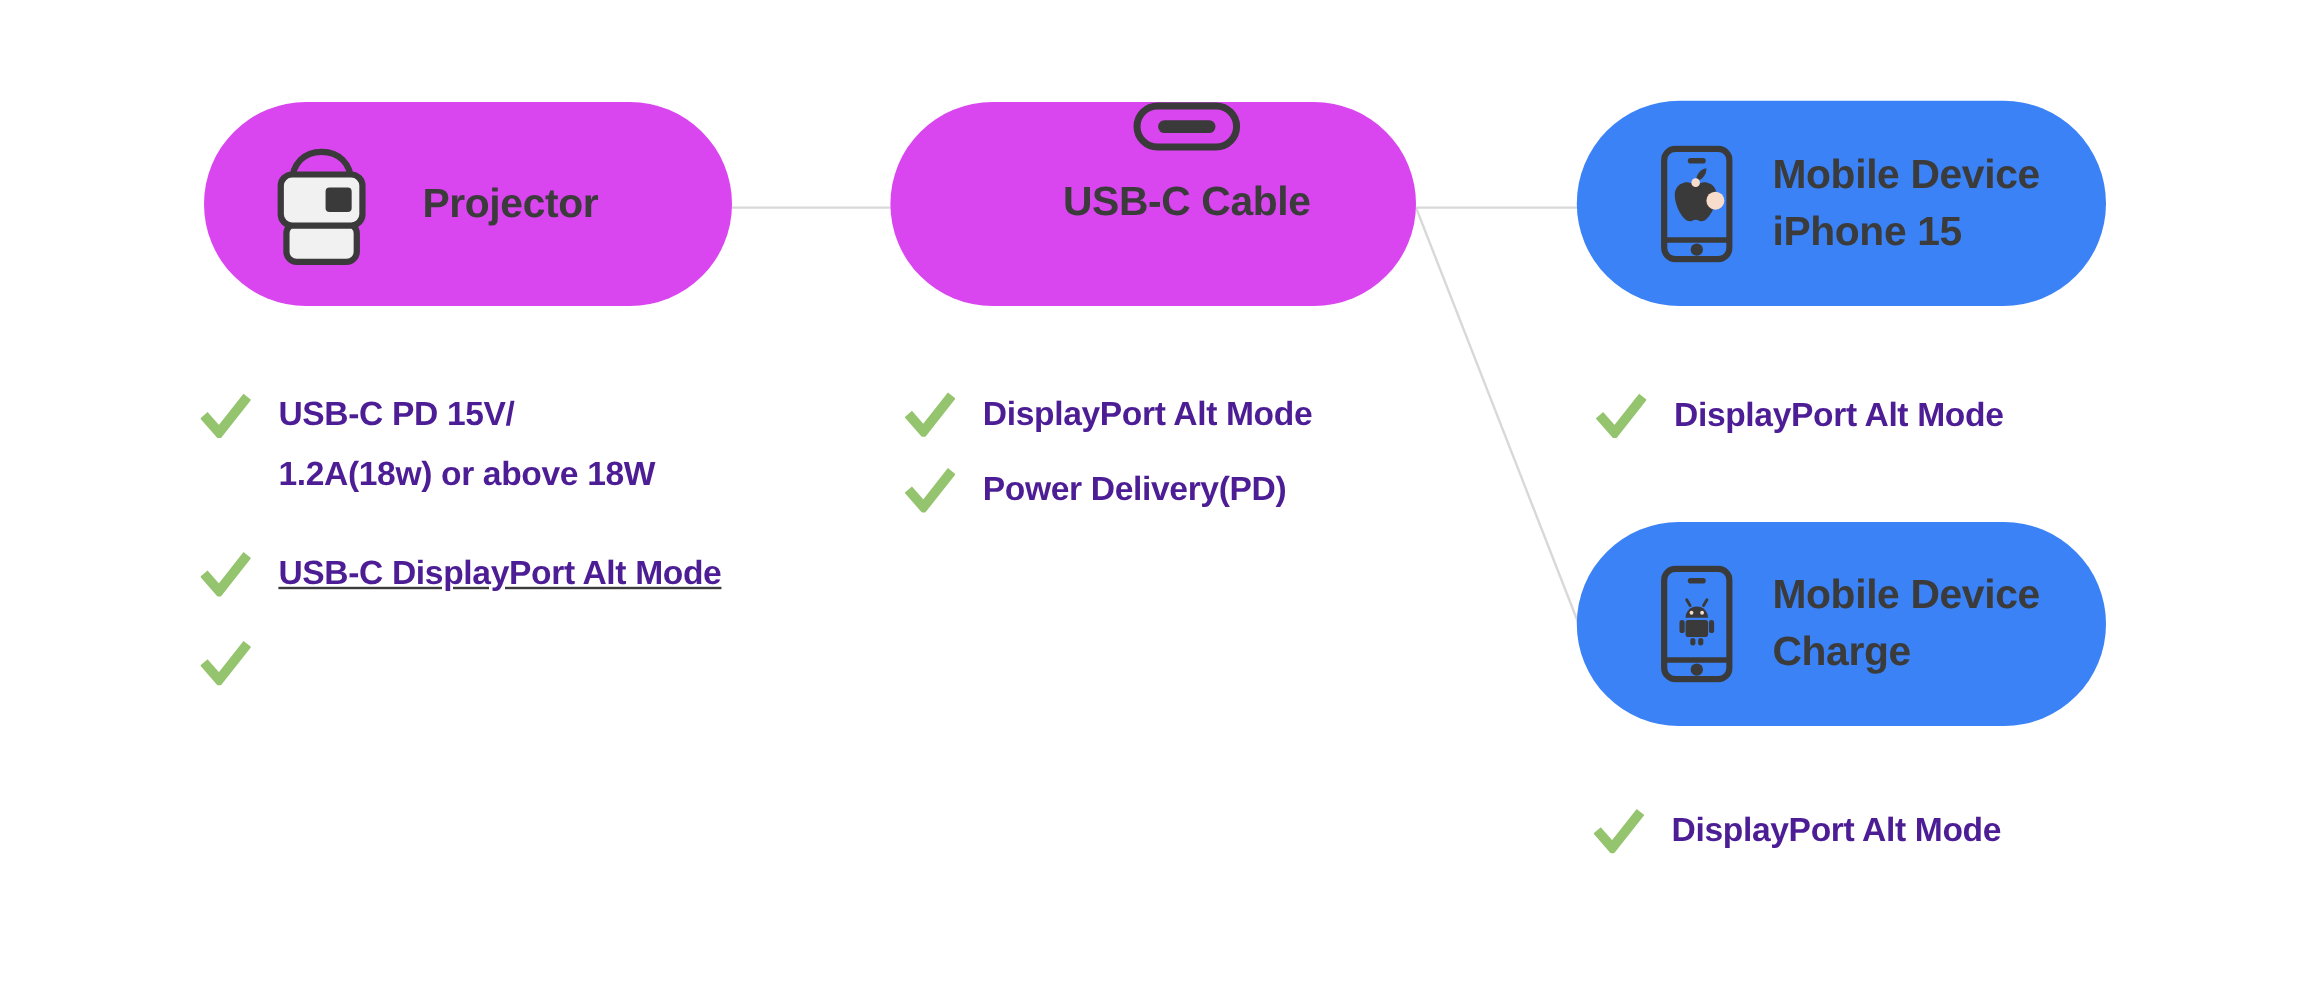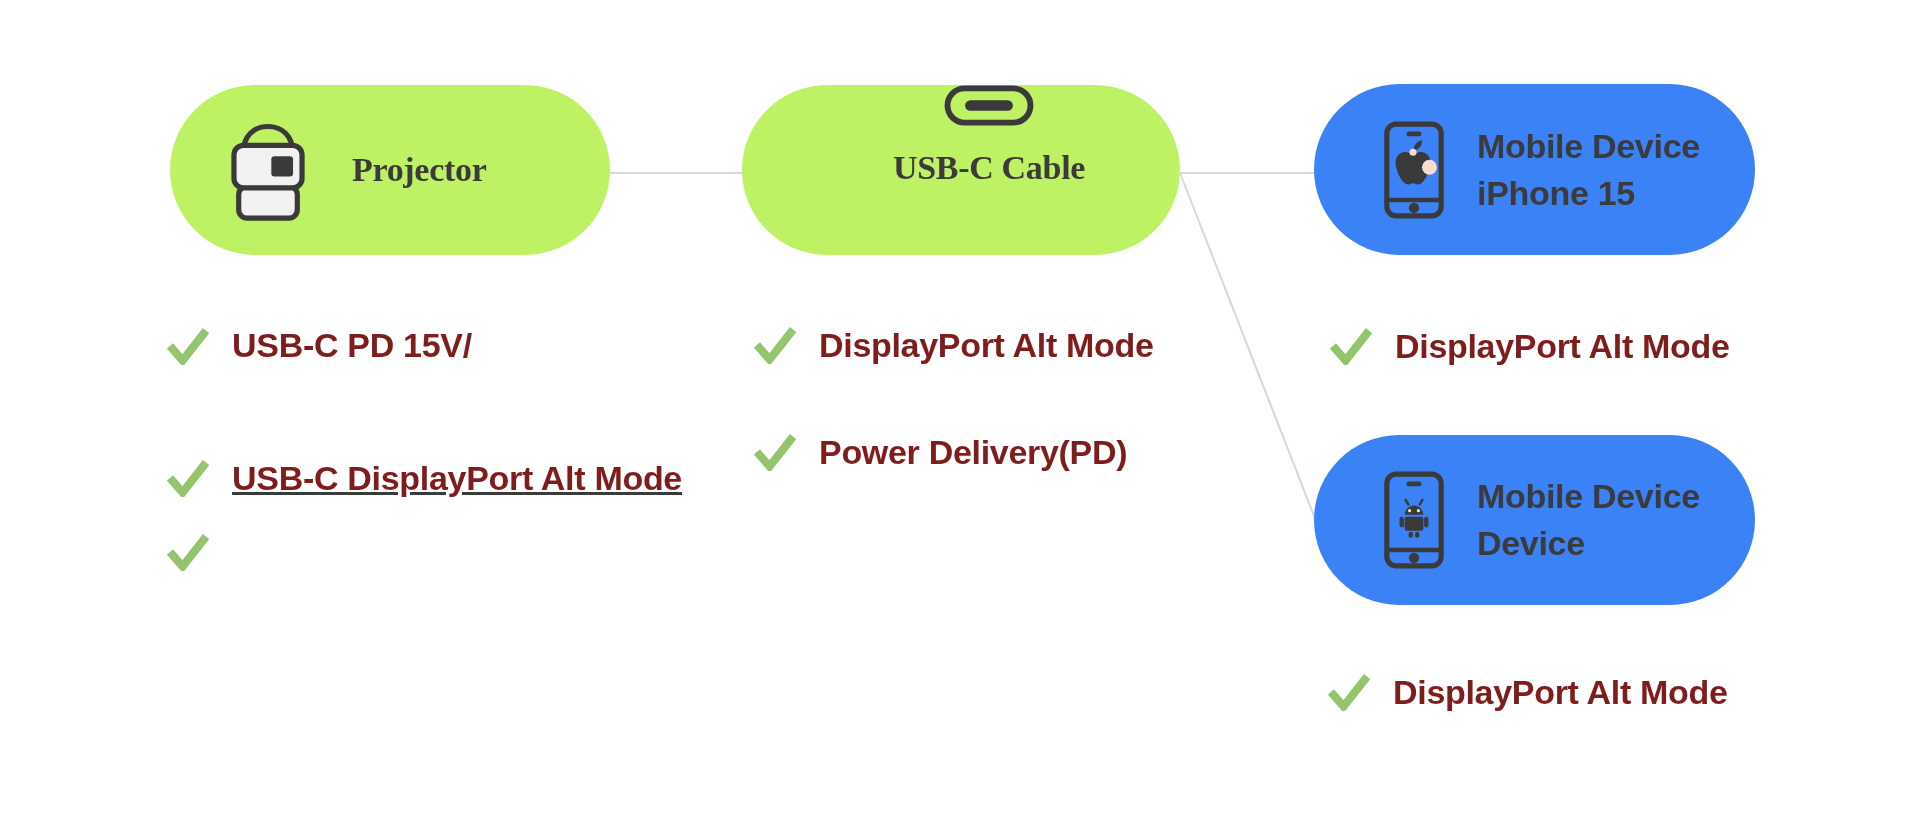--- a/index.html
+++ b/index.html
@@ -10,21 +10,21 @@
   }
   
   .connectors { position:absolute; left:0; top:0; width:1920px; height:826px; z-index:0; }
   .connectors line { stroke:#d8d8d8; stroke-width:2; }
 
   
   .node {
     position:absolute; display:flex; align-items:center; z-index:1;
     border-radius:86px; box-sizing:border-box;
   }
-  .node-gray  { background:#bef264;font-family:Liberation Serif, serif; }
+  .node-gray  { background:#d946ef; }
   .node-peach { background:#3b82f6; }
   .node-label {
     font-size:34px; font-weight:700; color:#3b3b3b; letter-spacing:-0.3px;
     white-space:nowrap;
   }
   .node-label.two-line { line-height:47px; }
 
   #projector-node { left:170px; top:85px;  width:440px; height:170px; padding-left:60px; gap:46px; }
   #cable-node     { left:742px; top:85px;  width:438px; height:170px; padding-left:56px; gap:23px;flex-direction:column; }
   #iphone-node    { left:1314px; top:84px; width:441px; height:171px; padding-left:70px; gap:33px; }
@@ -34,30 +34,30 @@
   .dark-fill  { fill:#3a3a3a; }
   .gray-fill  { fill:#f1f1f1; }
   .peach-fill { fill:#f8dccc; }
 
   
   .feature {
     position:absolute; display:flex; align-items:center; gap:23px; z-index:1;
     height:44px; white-space:nowrap;
   }
   .feature.multiline { align-items:flex-start; height:auto; }
-  .feature-text { font-size:34px; font-weight:700; color:#7f1d1d; letter-spacing:-0.3px; }
+  .feature-text { font-size:28px; font-weight:700; color:#4c1d95; letter-spacing:-0.3px; }
   .feature-text.two-line { line-height:50px; }
   .check { flex:0 0 auto; }
   .feature.multiline .check { margin-top:7px; }
 
   #proj-row1 { left:167px; top:320px; }
   #proj-row2 { left:167px; top:456px;text-decoration:underline; }
   #proj-row3 { left:167px; top:530px; }
   #cable-row1 { left:754px; top:323px; }
-  #cable-row2 { left:754px; top:430px;text-align:right; }
+  #cable-row2 { left:754px; top:386px;text-align:right; }
   #iphone-row1 { left:1330px; top:324px; }
   #android-row1 { left:1328px; top:670px; }
 </style>
 </head>
 <body>
 
 <div class="stage">
 
   <svg class="connectors">
     <line x1="607" y1="173" x2="744" y2="173"></line>
@@ -111,30 +111,31 @@
       <circle class="peach-fill" cx="27.3" cy="42" r="1.7"></circle>
       <circle class="peach-fill" cx="36.7" cy="42" r="1.7"></circle>
       <rect class="dark-fill" x="22" y="48.5" width="20" height="15" rx="2.5"></rect>
       <rect class="dark-fill" x="16.6" y="48.5" width="4.6" height="11.5" rx="2.3"></rect>
       <rect class="dark-fill" x="42.8" y="48.5" width="4.6" height="11.5" rx="2.3"></rect>
       <rect class="dark-fill" x="26.2" y="64.5" width="4.6" height="6.5" rx="2.3"></rect>
       <rect class="dark-fill" x="33.2" y="64.5" width="4.6" height="6.5" rx="2.3"></rect>
     </svg>
     <div class="node-label two-line">
       <div>Mobile Device</div>
-      <div>Device</div>
+      <div>Charge</div>
     </div>
   </div>
 
   <div class="feature multiline" id="proj-row1">
     <svg class="check" width="42" height="38" viewBox="0 0 46 42">
       <polyline points="3,21 17,37 43,4" fill="none" stroke="#95c46e" stroke-width="9"></polyline>
     </svg>
     <div class="feature-text two-line">
       <div>USB-C PD 15V/</div>
+      <div>1.2A(18w) or above 18W</div>
     </div>
   </div>
 
   <div class="feature" id="proj-row2">
     <svg class="check" width="42" height="38" viewBox="0 0 46 42">
       <polyline points="3,21 17,37 43,4" fill="none" stroke="#95c46e" stroke-width="9"></polyline>
     </svg>
     <div class="feature-text">USB-C DisplayPort Alt Mode</div>
   </div>
 

